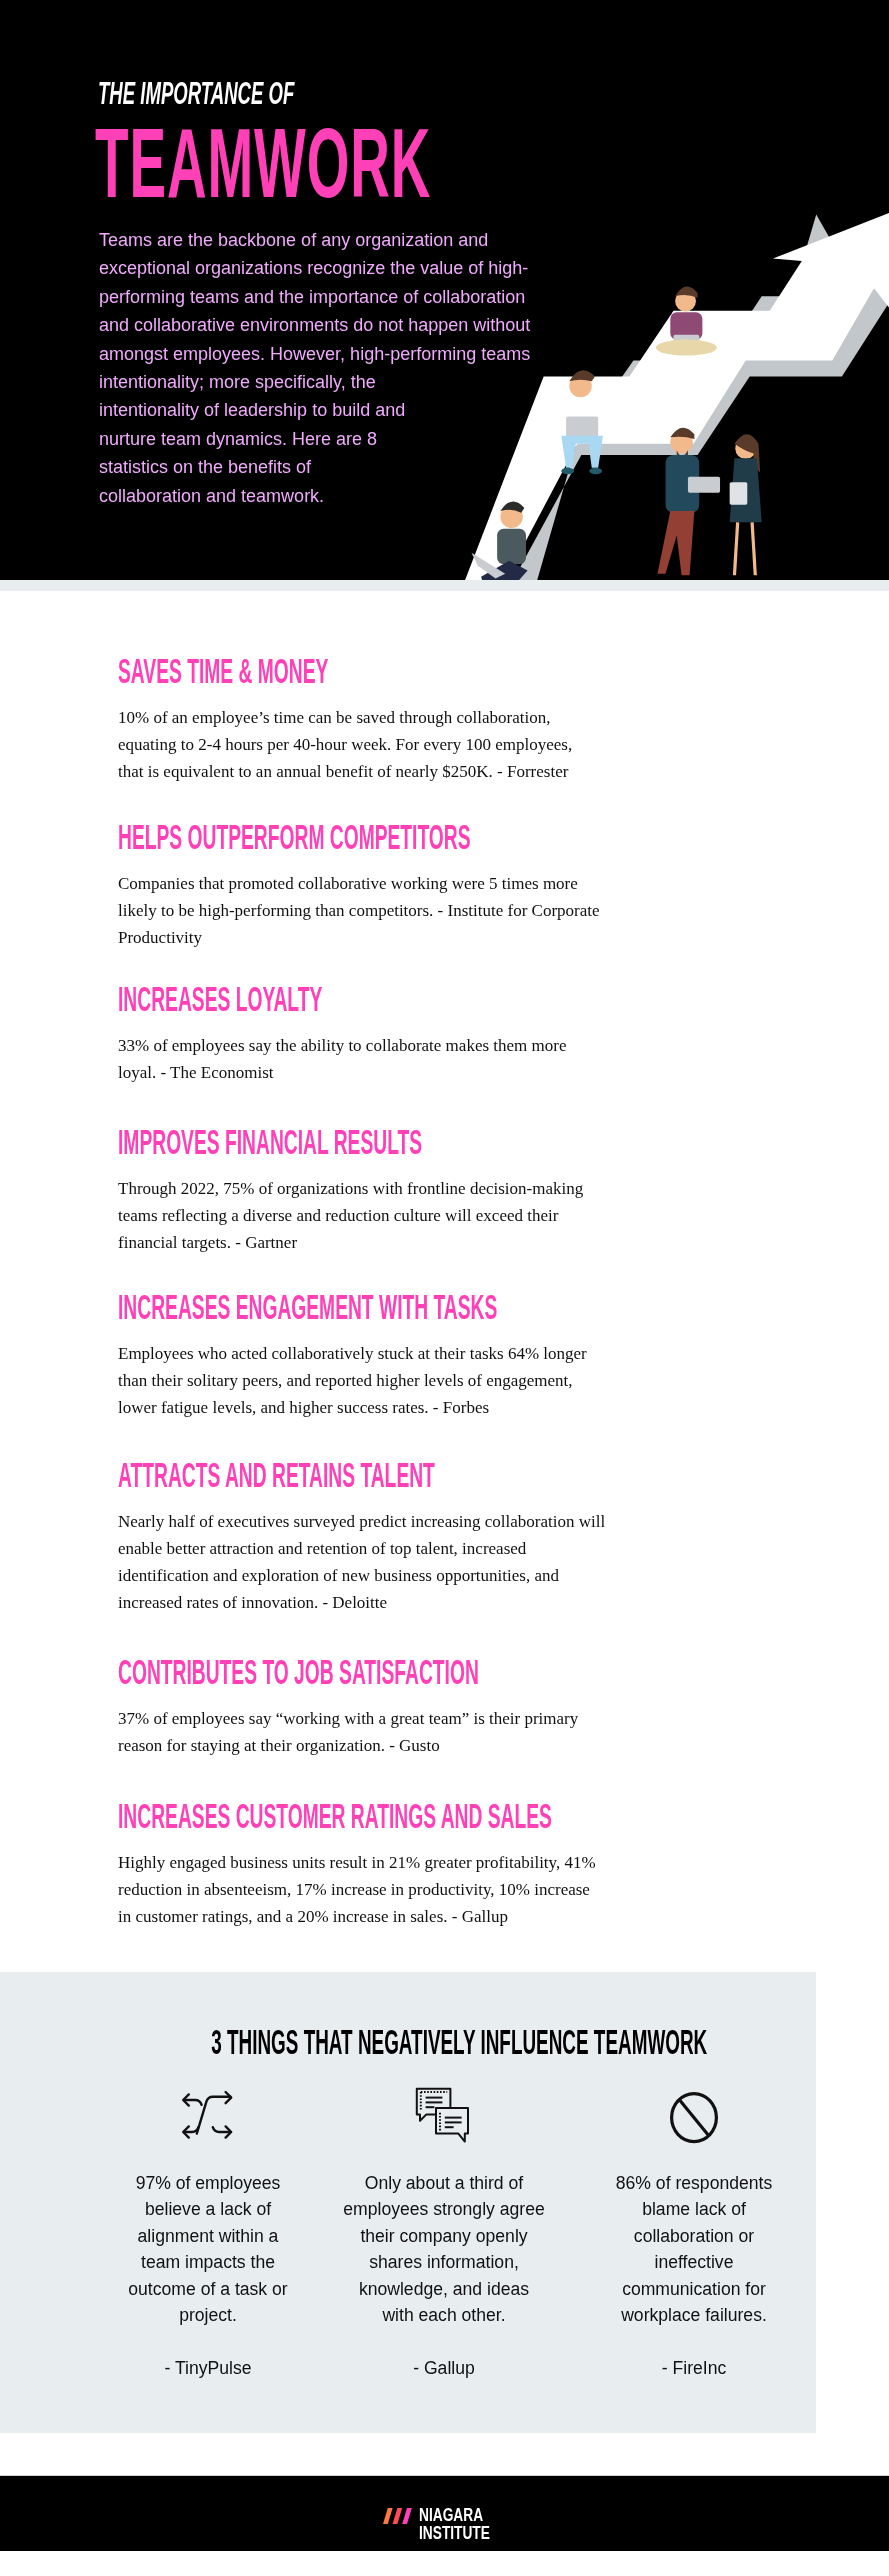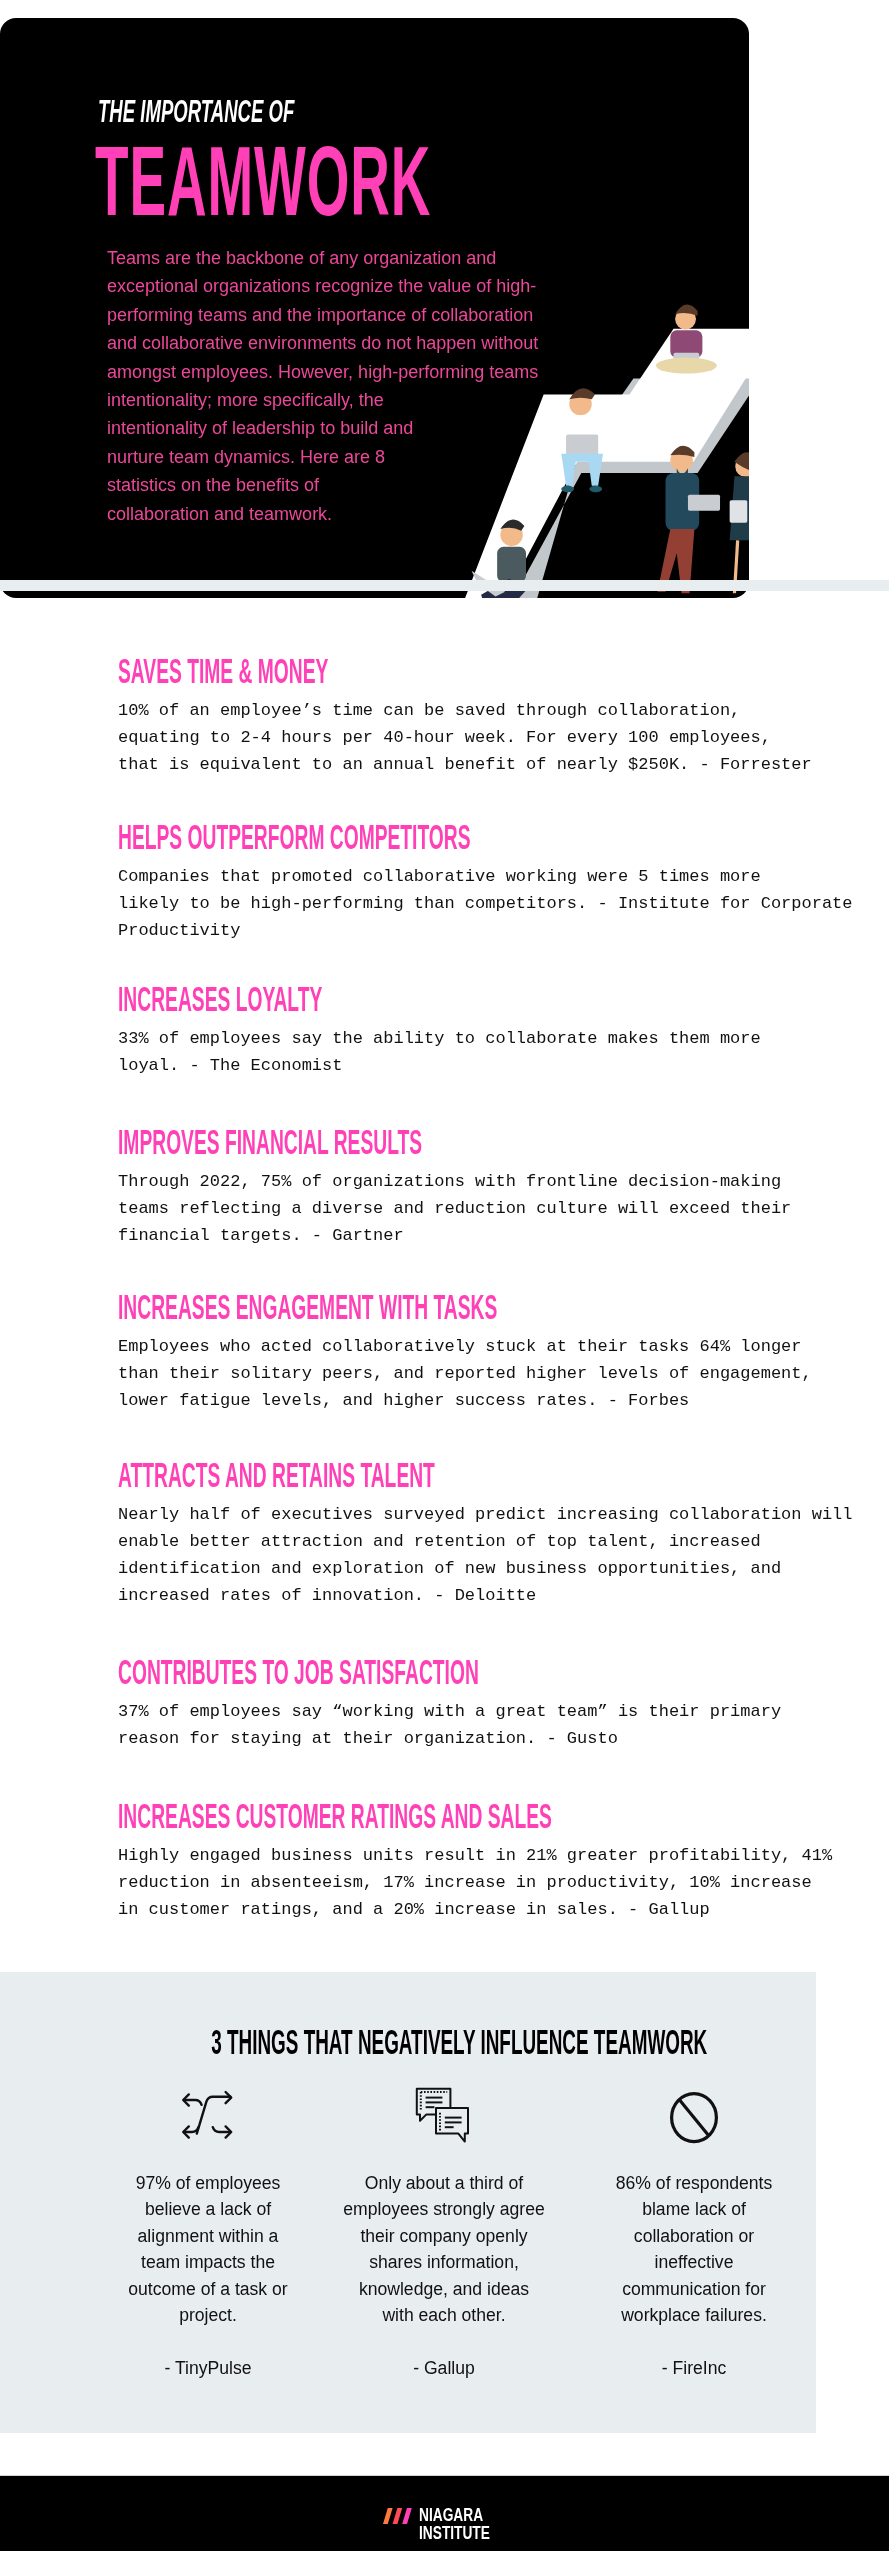--- a/index.html
+++ b/index.html
@@ -1,37 +1,37 @@
 <!DOCTYPE html>
 <html style="font-size:13px"><head>
   <meta charset="utf-8">
   <style>
     * { box-sizing: border-box; margin: 0; padding: 0; }
     html, body { width: 889px; background: #ffffff; }
     body { font-family: "Liberation Sans", sans-serif; color: #111; position: relative; height: 2576px; overflow: hidden; }
 
     
-    .hero { position: absolute; left: 0; top: 18px; width: 749px; height: 580px; background: #000; overflow: hidden; border-radius: 16px; }
+    .hero { position: absolute; left: 0; top: 0; width: 889px; height: 580px; background: #000; overflow: hidden; }
     .hero-band { position: absolute; left: 0; top: 580px; width: 889px; height: 11.2px; background: #e8edf0; }
     .kicker { position: absolute; left: 98px; top: 77px; color: #fff; font-family: "Liberation Sans", sans-serif; font-weight: 700; font-style: italic;
       font-size: 32px; line-height: 32px; letter-spacing: 0px; transform-origin: left top; transform: scaleX(0.58); white-space: nowrap; }
     .title { position: absolute; left: 95px; top: 119px; color: #ff40b6; font-family: "Liberation Sans", sans-serif; font-weight: 700;
       font-size: 98px; line-height: 88px; transform-origin: left top; transform: scaleX(0.56); white-space: nowrap; letter-spacing: 1.6px; }
-    .intro { position: absolute; left: 99px; top: 226px; width: 545px; color: #ec4899; font-family: "Liberation Sans", sans-serif;
-      font-size: 18px; line-height: 28.4px; margin-left: 8px; }
+    .intro { position: absolute; left: 99px; top: 226px; width: 545px; color: #f0abfc; font-family: "Liberation Sans", sans-serif;
+      font-size: 18px; line-height: 28.4px; }
     .intro span { display: block; white-space: nowrap; }
 
     .illustration { position: absolute; left: 433px; top: 200px; width: 457px; height: 417px; }
 
     
     .stats { position: absolute; left: 0; top: 591px; width: 889px; }
     .stat { position: absolute; left: 118px; width: 689px; }
     .stat-title { color: #ff40b6; font-family: "Liberation Sans", sans-serif; font-weight: 700; font-size: 35px; line-height: 37px;
       transform-origin: left top; transform: scaleX(0.55); white-space: nowrap; display: block; }
-    .stat-body { margin-top: 8px; font-family: Liberation Mono, monospace; font-size: 17px; line-height: 27px; color: #111; }
+    .stat-body { margin-top: 15px; font-family: Liberation Serif, serif; font-size: 17px; line-height: 27px; color: #111; }
     .stat-body span { display: block; white-space: nowrap; }
 
     
     .neg { position: absolute; left: 0; top: 1972px; width: 816px; height: 461px; background: #e8edf0; }
     .neg-title { position: absolute; left: 0; width: 889px; top: 51px; text-align: center; }
     .neg-title span { display: inline-block; font-family: "Liberation Sans", sans-serif; font-weight: 700; font-size: 35px; line-height: 37px;
       color: #000; transform: scaleX(0.54); white-space: nowrap; }
     .neg-col { position: absolute; top: 112px; width: 240px; text-align: center; }
     .neg-icon { display: block; margin: 0 auto; width: 64px; height: 64px; }
     .neg-text { margin-top: 22px; font-family: "Liberation Sans", sans-serif; font-size: 17.6px; line-height: 26.4px; color: #111; }

